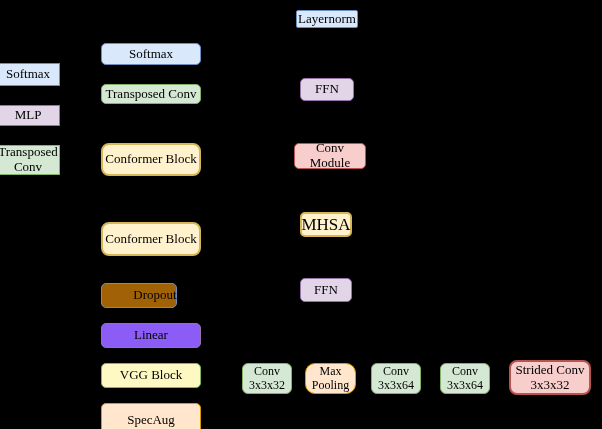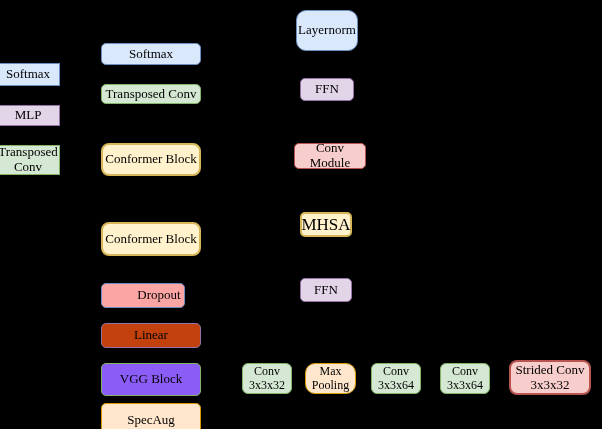--- a/index.html
+++ b/index.html
@@ -29,25 +29,25 @@
 
 <div id="canvas" style="width: 602px; height: 429px; background: rgb(0, 0, 0);">
     <div class="node" style="left: -4px; top: 63px; width: 64px; height: 23px; background: rgb(218, 232, 252); border: 1.5px solid rgb(108, 142, 191); border-radius: 0px; font-size: 13px;">Softmax</div>
     <div class="node" style="left: -4px; top: 105px; width: 64px; height: 21px; background: rgb(225, 213, 231); border: 1.5px solid rgb(150, 115, 166); border-radius: 0px; font-size: 13px;">MLP</div>
     <div class="node" style="left: -4px; top: 145px; width: 64px; height: 30px; background: rgb(213, 232, 212); border: 1.5px solid rgb(130, 179, 102); border-radius: 0px; font-size: 13px;">Transposed
 Conv</div>
     <div class="node" style="left: 101px; top: 43px; width: 100px; height: 22px; background: rgb(218, 232, 252); border: 1.5px solid rgb(108, 142, 191); border-radius: 5px; font-size: 13px;">Softmax</div>
     <div class="node" style="left: 101px; top: 84px; width: 100px; height: 20px; background: rgb(213, 232, 212); border: 1.5px solid rgb(130, 179, 102); border-radius: 5px; font-size: 13px;">Transposed Conv</div>
     <div class="node" style="left: 101px; top: 143px; width: 100px; height: 33px; background: rgb(255, 242, 204); border: 2px solid rgb(214, 182, 86); border-radius: 8px; font-size: 13px;">Conformer Block</div>
     <div class="node" style="left: 101px; top: 222px; width: 100px; height: 34px; background: rgb(255, 242, 204); border: 2px solid rgb(214, 182, 86); border-radius: 8px; font-size: 13px;">Conformer Block</div>
-    <div class="node" style="left: 101px; top: 283px; width: 84px; height: 25px; background: #fca5a5; border: 1.5px solid rgb(108, 142, 191); border-radius: 5px; font-size: 13px; padding-left: 32px;">Dropout</div>
-    <div class="node" style="left: 101px; top: 323px; width: 100px; height: 25px; background: #c2410c; border: 1.5px solid rgb(150, 115, 166); border-radius: 5px; font-size: 13px;">Linear</div>
-    <div class="node" style="left: 101px; top: 363px; width: 100px; height: 33px; background: #8b5cf6; border: 1.5px solid rgb(130, 179, 102); border-radius: 5px; font-size: 13px;">VGG Block</div>
+    <div class="node" style="left: 101px; top: 283px; width: 76px; height: 25px; background: #a16207; border: 1.5px solid rgb(108, 142, 191); border-radius: 5px; font-size: 13px; padding-left: 32px;">Dropout</div>
+    <div class="node" style="left: 101px; top: 323px; width: 100px; height: 25px; background: #8b5cf6; border: 1.5px solid rgb(150, 115, 166); border-radius: 5px; font-size: 13px;">Linear</div>
+    <div class="node" style="left: 101px; top: 363px; width: 100px; height: 25px; background: #fef9c3; border: 1.5px solid rgb(130, 179, 102); border-radius: 5px; font-size: 13px;">VGG Block</div>
     <div class="node" style="left: 101px; top: 403px; width: 100px; height: 35px; background: rgb(255, 230, 204); border: 1.5px solid rgb(215, 155, 0); border-radius: 5px; font-size: 13px;">SpecAug</div>
-    <div class="node" style="left: 296px; top: 10px; width: 62px; height: 41px; background: rgb(218, 232, 252); border: 1.5px solid rgb(108, 142, 191); border-radius: 10px; font-size: 13px;">Layernorm</div>
+    <div class="node" style="left: 296px; top: 10px; width: 62px; height: 18px; background: rgb(218, 232, 252); border: 1.5px solid rgb(108, 142, 191); border-radius: 2px; font-size: 13px;">Layernorm</div>
     <div class="node" style="left: 300px; top: 78px; width: 54px; height: 23px; background: rgb(225, 213, 231); border: 1.5px solid rgb(150, 115, 166); border-radius: 5px; font-size: 13px;">FFN</div>
     <div class="node" style="left: 294px; top: 143px; width: 72px; height: 26px; background: rgb(248, 206, 204); border: 1.5px solid rgb(184, 84, 80); border-radius: 5px; font-size: 13px;">Conv Module</div>
     <div class="node" style="left: 300px; top: 212px; width: 52px; height: 25px; background: rgb(255, 242, 204); border: 2px solid rgb(214, 182, 86); border-radius: 5px; font-size: 17px;">MHSA</div>
     <div class="node" style="left: 300px; top: 278px; width: 52px; height: 24px; background: rgb(225, 213, 231); border: 1.5px solid rgb(150, 115, 166); border-radius: 5px; font-size: 13px;">FFN</div>
     <div class="node" style="left: 242px; top: 363px; width: 50px; height: 31px; background: rgb(213, 232, 212); border: 1.5px solid rgb(130, 179, 102); border-radius: 6px; font-size: 12px;">Conv
 3x3x32</div>
     <div class="node" style="left: 305px; top: 363px; width: 51px; height: 31px; background: rgb(255, 230, 204); border: 1.5px solid rgb(215, 155, 0); border-radius: 10px; font-size: 12px;">Max
 Pooling</div>
     <div class="node" style="left: 371px; top: 363px; width: 50px; height: 31px; background: rgb(213, 232, 212); border: 1.5px solid rgb(130, 179, 102); border-radius: 6px; font-size: 12px;">Conv
 3x3x64</div>

